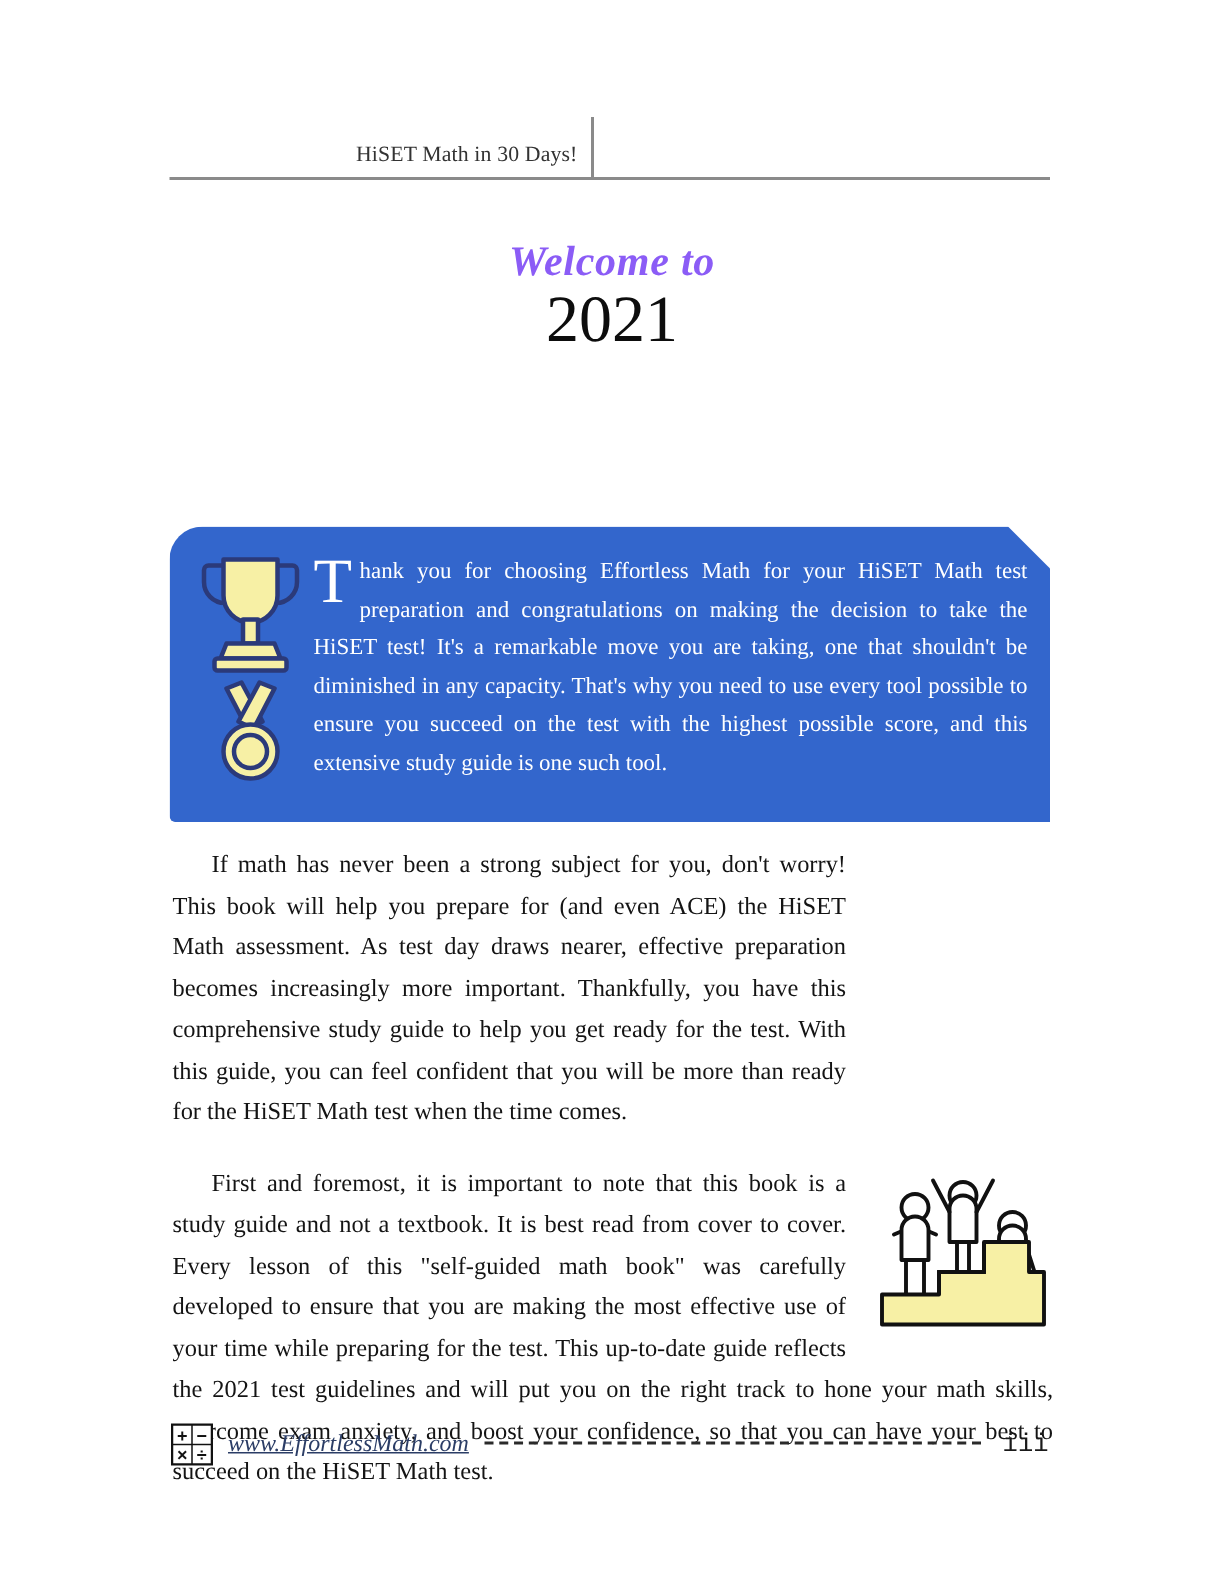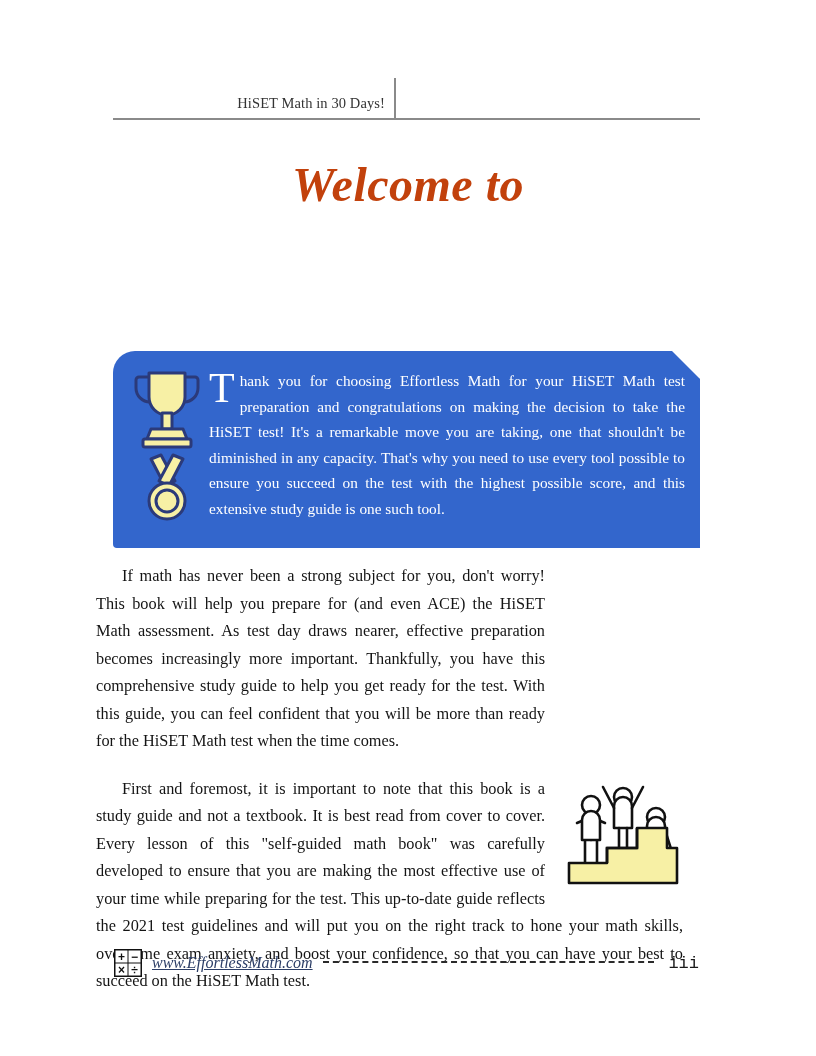--- a/index.html
+++ b/index.html
@@ -72,24 +72,24 @@
   .title-block {
     position: absolute;
     left: 0;
     top: 160px;
     width: 816px;
     text-align: center;
   }
   .title-welcome {
     font-style: italic;
     font-weight: bold;
-    font-size: 48px;
+    font-size: 28px;
     letter-spacing: 0.5px;
     line-height: 1.05;
-    color: #c2410c;
+    color: #8b5cf6;
   }
   .title-main {
     font-weight: bold;
     font-size: 60px;
     letter-spacing: 0.5px;
     line-height: 1.12;
     margin-top: 6px;
     color: #0d0d0d;
   }
   .title-year {
@@ -134,21 +134,21 @@
     font-size: 42px;
     line-height: 36px;
     font-weight: normal;
     padding: 2px 5px 0 0;
     color: #ffffff;
   }
 
   
   .body-wrap {
     position: absolute;
-    left: 96px;
+    left: 115px;
     top: 562px;
     width: 587px;
   }
   .podium {
     float: right;
     width: 124px;
     height: 112px;
     shape-outside: margin-box;
     margin: 213px 0 6px 14px;
   }
@@ -208,20 +208,21 @@
   <div class="header">
     <div class="header-inner">
       <div class="header-left">HiSET Math in 30 Days!</div>
       <div class="header-div"></div>
     </div>
     <div class="header-rule"></div>
   </div>
 
   <div class="title-block">
     <div class="title-welcome">Welcome to</div>
+    <div class="title-year">2021</div>
   </div>
 
   <div class="callout">
     <div class="callout-icons">
       <svg width="72" height="160" viewBox="0 0 72 160">
 
         <g fill="#F7F0A5" stroke="#2B3A7A" stroke-width="3" stroke-linejoin="round">
           <path d="M18 10 H54 V34 a18 18 0 0 1 -36 0 Z"></path>
           <path d="M18 14 H8 a3 3 0 0 0 -3 3 v8 a14 14 0 0 0 14 14" fill="none"></path>
           <path d="M54 14 H64 a3 3 0 0 1 3 3 v8 a14 14 0 0 1 -14 14" fill="none"></path>

